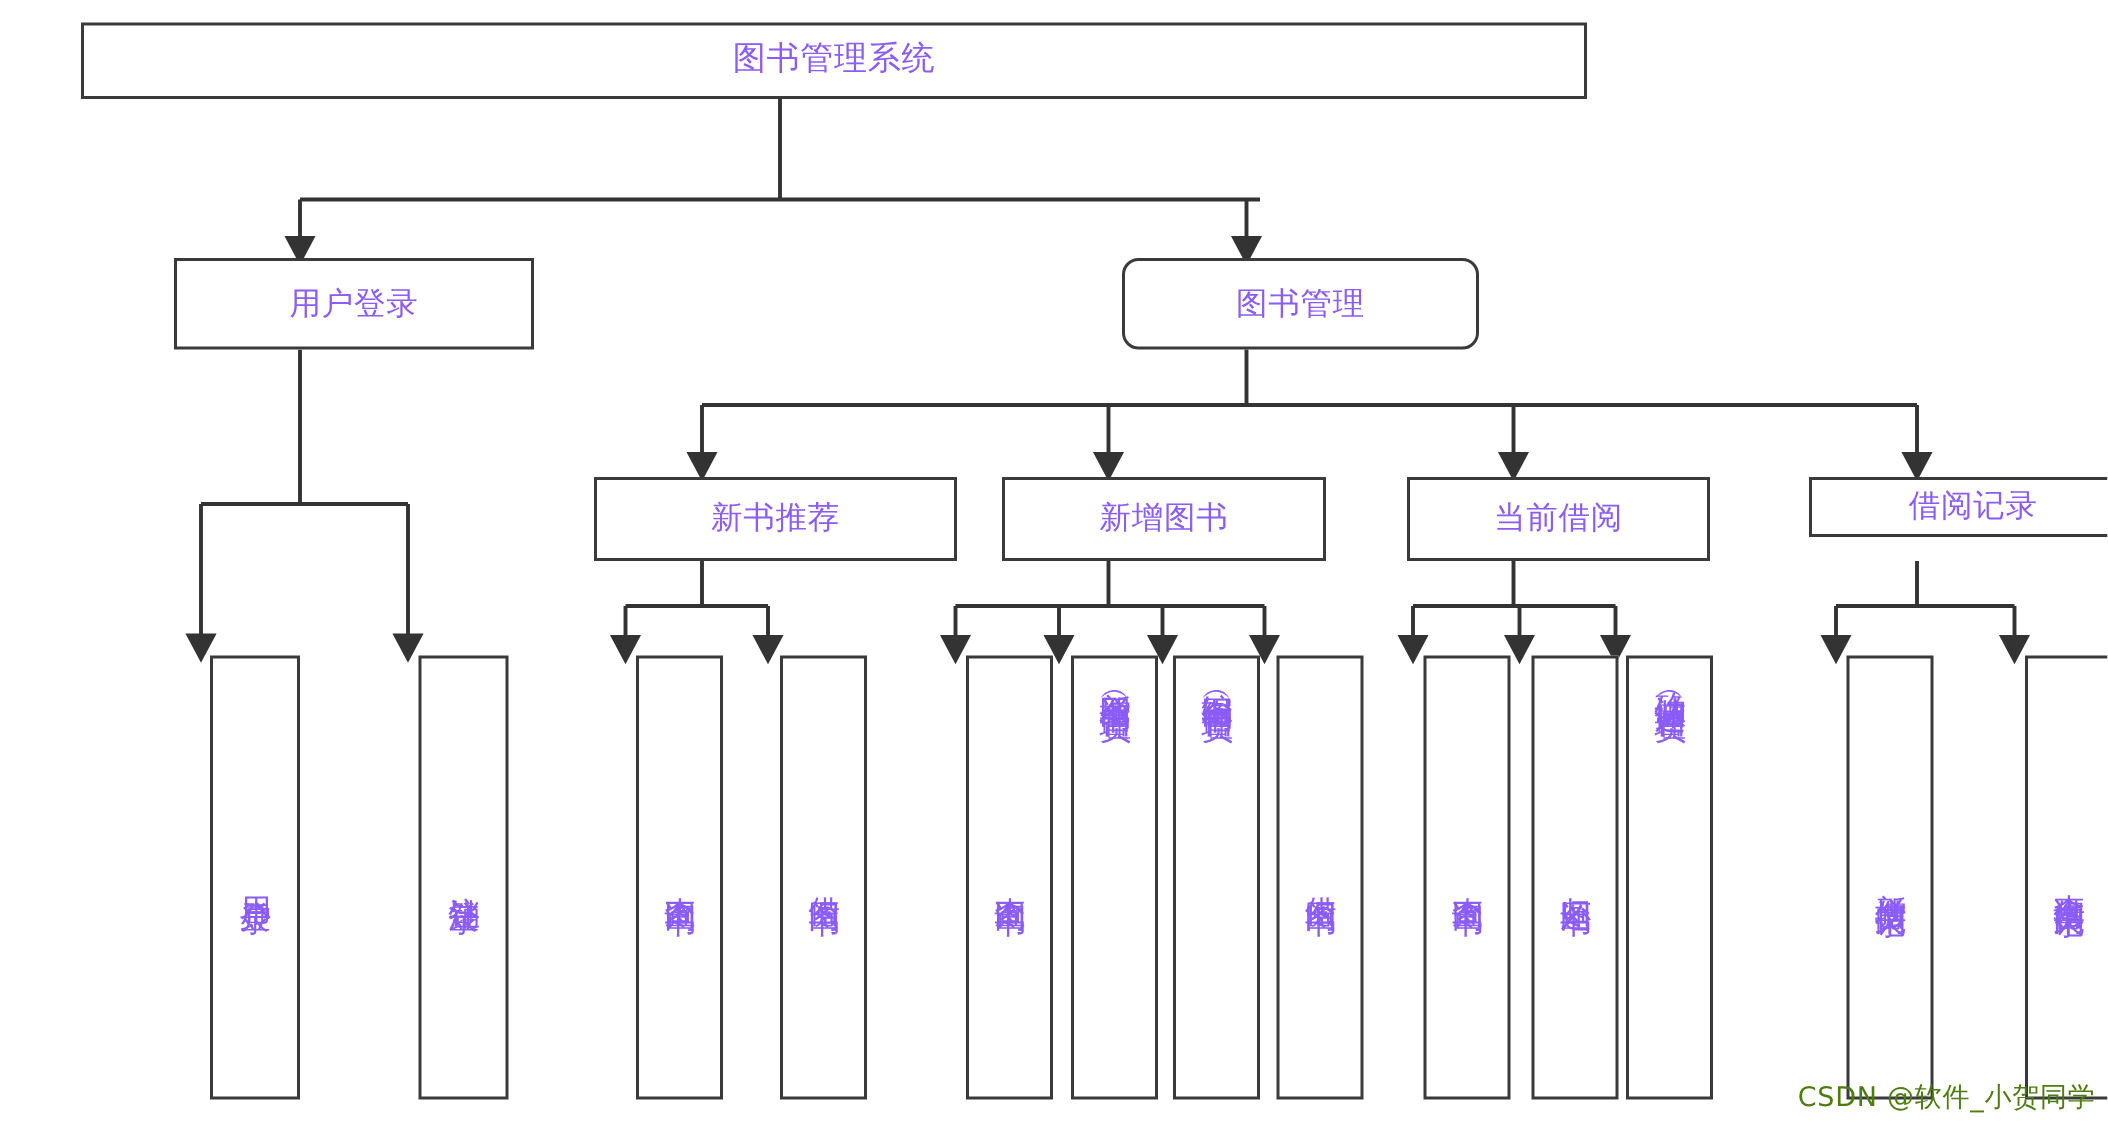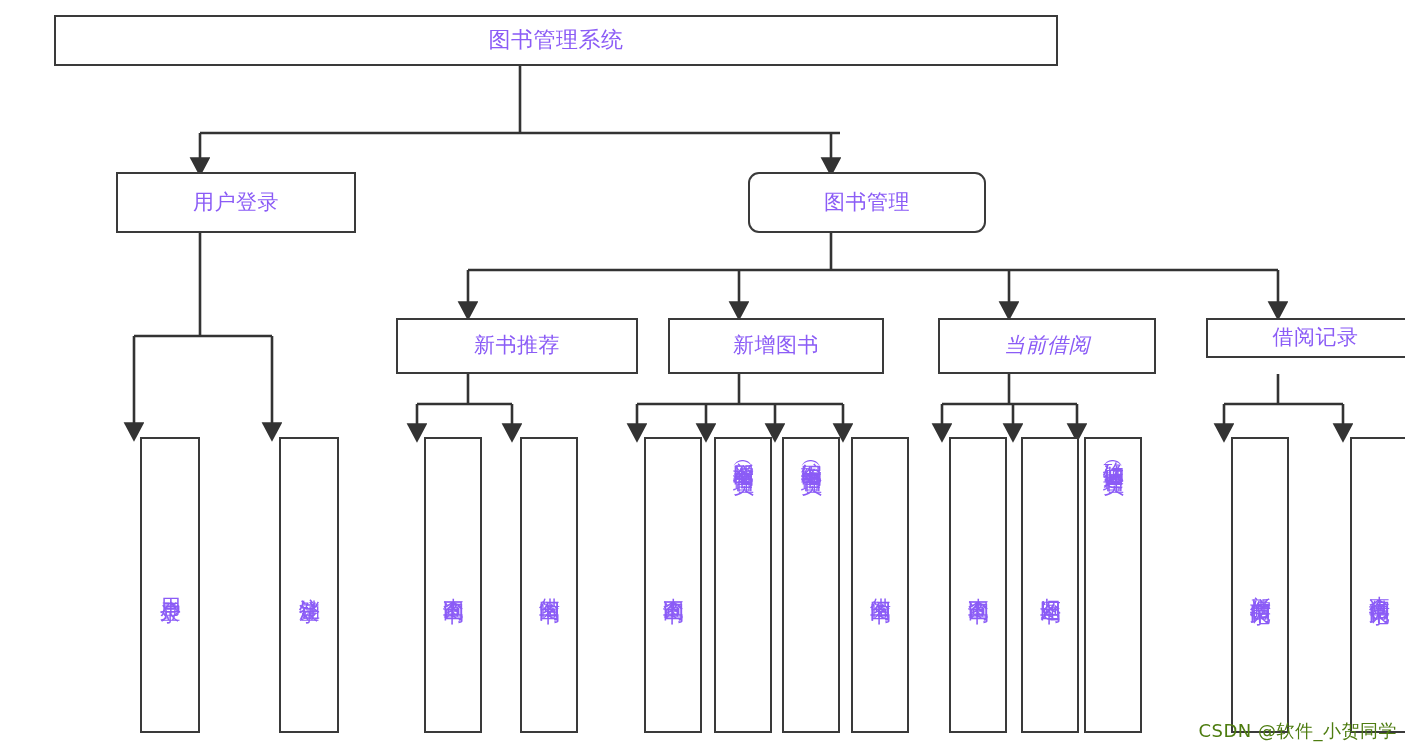--- a/index.html
+++ b/index.html
@@ -136,21 +136,21 @@
   <div class="node horiz" style="left:712px;top:172px;width:238px;height:61px;border-radius:11px;">
     <span>图书管理</span>
   </div>
 
   <div class="node horiz" style="left:360px;top:318px;width:242px;height:56px;">
     <span>新书推荐</span>
   </div>
   <div class="node horiz" style="left:632px;top:318px;width:216px;height:56px;">
     <span>新增图书</span>
   </div>
-  <div class="node horiz" style="left:902px;top:318px;width:218px;height:56px;font-style:italic;">
+  <div class="node horiz" style="left:902px;top:318px;width:202px;height:56px;">
     <span>当前借阅</span>
   </div>
   <div class="node horiz" style="left:1170px;top:318px;width:219px;height:40px;">
     <span>借阅记录</span>
   </div>
 
   <div class="node vert" style="left:104px;top:437px;width:60px;height:296px;">
     <span class="vtext">用户登录</span>
   </div>
   <div class="node vert" style="left:243px;top:437px;width:60px;height:296px;">

